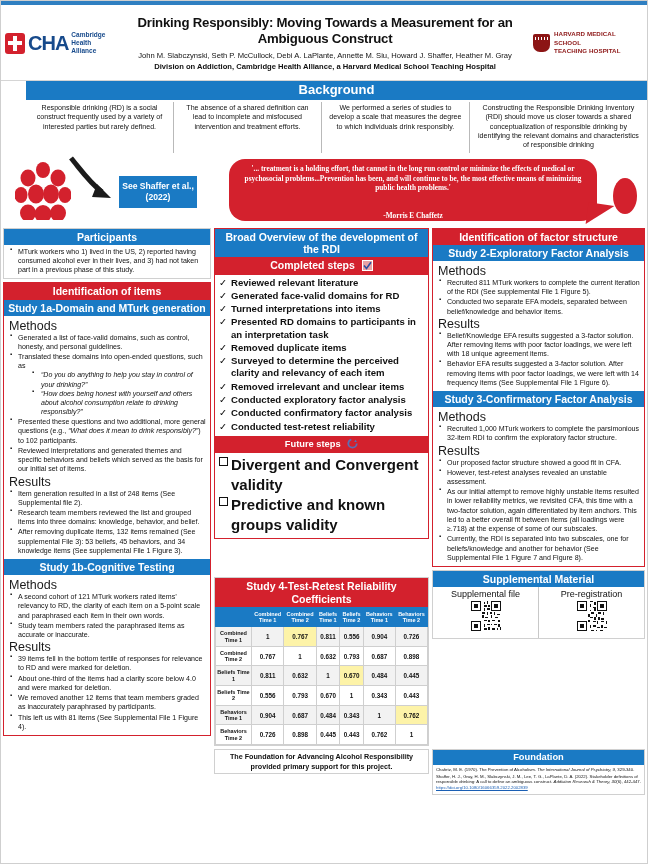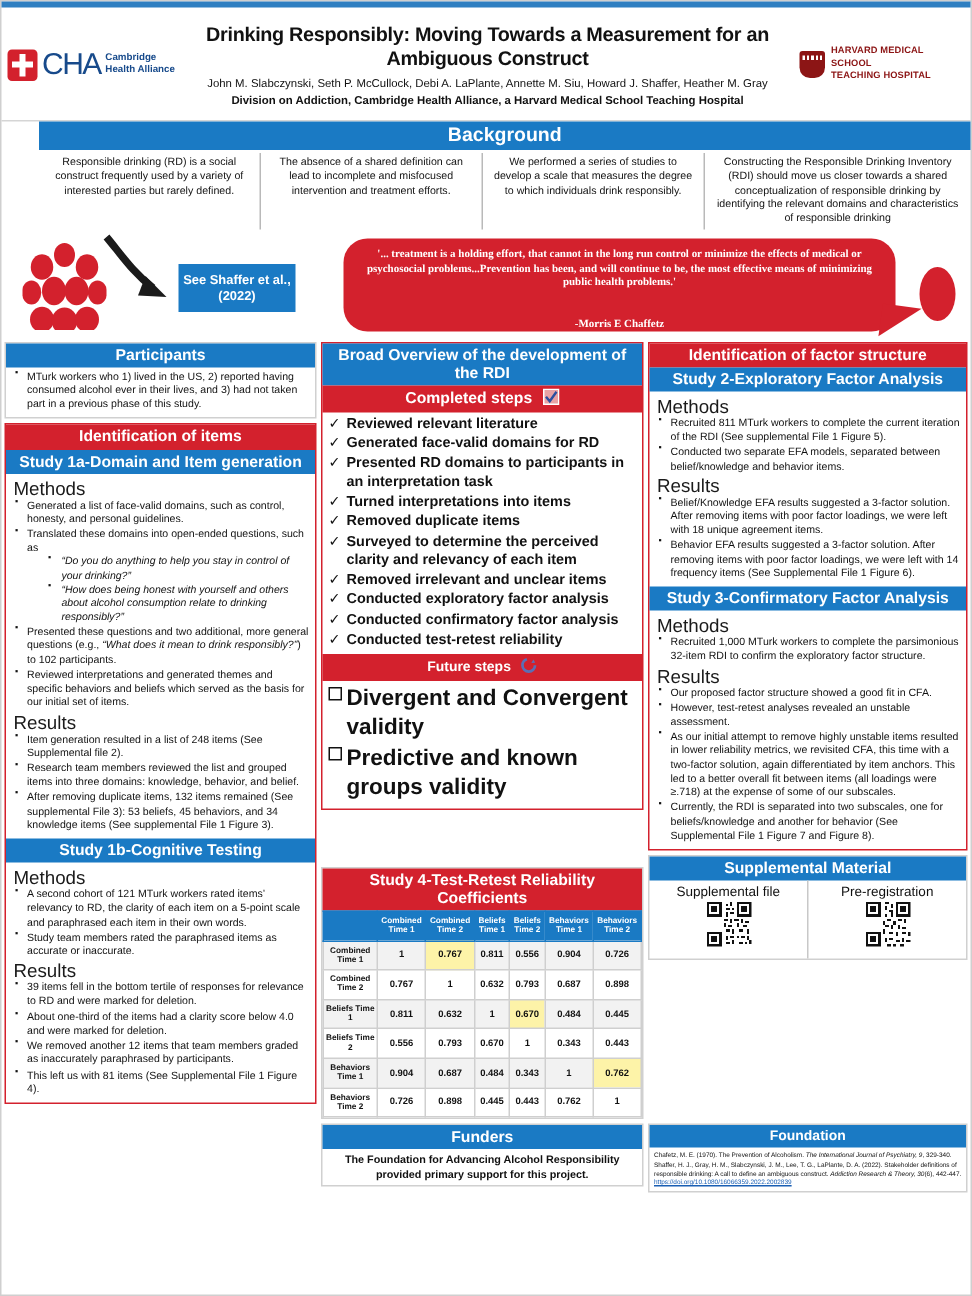--- a/index.html
+++ b/index.html
@@ -26,21 +26,21 @@
   .logo-left { width: 112px; flex: 0 0 112px; display: flex; align-items: center; gap: 3px; }
   .cha-cross {
     width: 20px; height: 21px; border-radius: 3px; background: #d3212d;
     position: relative; flex: 0 0 20px;
   }
   .cha-cross::before, .cha-cross::after {
     content: ""; position: absolute; background: #fff;
   }
   .cha-cross::before { left: 8px; top: 3px; width: 4px; height: 15px; }
   .cha-cross::after  { left: 3px; top: 8px; width: 14px; height: 4px; }
-  .cha-word { font-size: 20px; font-weight: 400; color: #174a8b; letter-spacing: -1px; line-height: 1; }
+  .cha-word { font-size: 20px; font-weight: 700; color: #174a8b; letter-spacing: -1px; line-height: 1; }
   .cha-sub { font-size: 6.5px; color: #174a8b; line-height: 1.25; font-weight: 600; }
   .title-block { flex: 1; text-align: center; padding: 0 4px; }
   .poster-title {
     font-size: 13.2px; font-weight: 700; color: #111; line-height: 1.15;
     letter-spacing: -0.2px;
   }
   .authors { font-size: 7.6px; color: #111; margin-top: 5px; font-weight: 400; }
   .affil { font-size: 7.6px; color: #111; margin-top: 2px; font-weight: 600; }
   .logo-right { width: 108px; flex: 0 0 108px; display: flex; align-items: center; gap: 4px; justify-content: flex-end; }
   .hms-shield {
@@ -267,21 +267,21 @@
         <div class="bar sm">Participants</div>
         <div class="panel-body">
           <ul class="b">
             <li>MTurk workers who 1) lived in the US, 2) reported having consumed alcohol ever in their lives, and 3) had not taken part in a previous phase of this study.</li>
           </ul>
         </div>
       </div>
 
       <div class="panel redline">
         <div class="bar red sm">Identification of items</div>
-        <div class="bar sm">Study 1a-Domain and Item generation</div>
+        <div class="bar sm">Study 1a-Domain and MTurk generation</div>
         <div class="panel-body">
           <h3 class="sec">Methods</h3>
           <ul class="b">
             <li>Generated a list of face-valid domains, such as control, honesty, and personal guidelines.</li>
             <li>
               <span>Translated these domains into open-ended questions, such as</span>
               <ul>
                 <li>“Do you do anything to help you stay in control of your drinking?”</li>
                 <li>“How does being honest with yourself and others about alcohol consumption relate to drinking responsibly?”</li>
               </ul>
@@ -324,22 +324,22 @@
           <span class="hdr-icon">
             <svg width="11" height="11" viewBox="0 0 11 11">
                 <rect x="0.5" y="0.5" width="10" height="10" fill="#e8a2a5" stroke="#fff"></rect>
                 <path d="M2,5.5 L4.5,8.5 L9,2.2" stroke="#2b4fa0" stroke-width="1.6" fill="none"></path>
               </svg>
           </span>
         </div>
         <ul class="checks">
           <li>Reviewed relevant literature</li>
           <li>Generated face-valid domains for RD</li>
+          <li>Turned interpretations into items</li>
           <li>Presented RD domains to participants in an interpretation task</li>
-          <li>Turned interpretations into items</li>
           <li>Removed duplicate items</li>
           <li>Surveyed to determine the perceived clarity and relevancy of each item</li>
           <li>Removed irrelevant and unclear items</li>
           <li>Conducted exploratory factor analysis</li>
           <li>Conducted confirmatory factor analysis</li>
           <li>Conducted test-retest reliability</li>
         </ul>
         <div class="bar red xs">
           <span>Future steps</span>
           <span class="hdr-icon">
@@ -557,21 +557,20 @@
           </div>
         </div>
       </div>
     </div>
   </div>
 
   <div class="footer">
     <div class="footer-left"></div>
 
     <div class="funders panel">
-      <div class="bar sm">Funders</div>
       <div class="funders-text">The Foundation for Advancing Alcohol Responsibility provided primary support for this project.</div>
     </div>
 
     <div class="refs panel">
       <div class="bar xs">Foundation</div>
       <div class="refs-body">
         <div class="ref">
           <span>Chafetz, M. E. (1970). The Prevention of Alcoholism. </span><span class="ital">The International Journal of Psychiatry, 9</span><span>, 329-340.</span>
         </div>
         <div class="ref">

